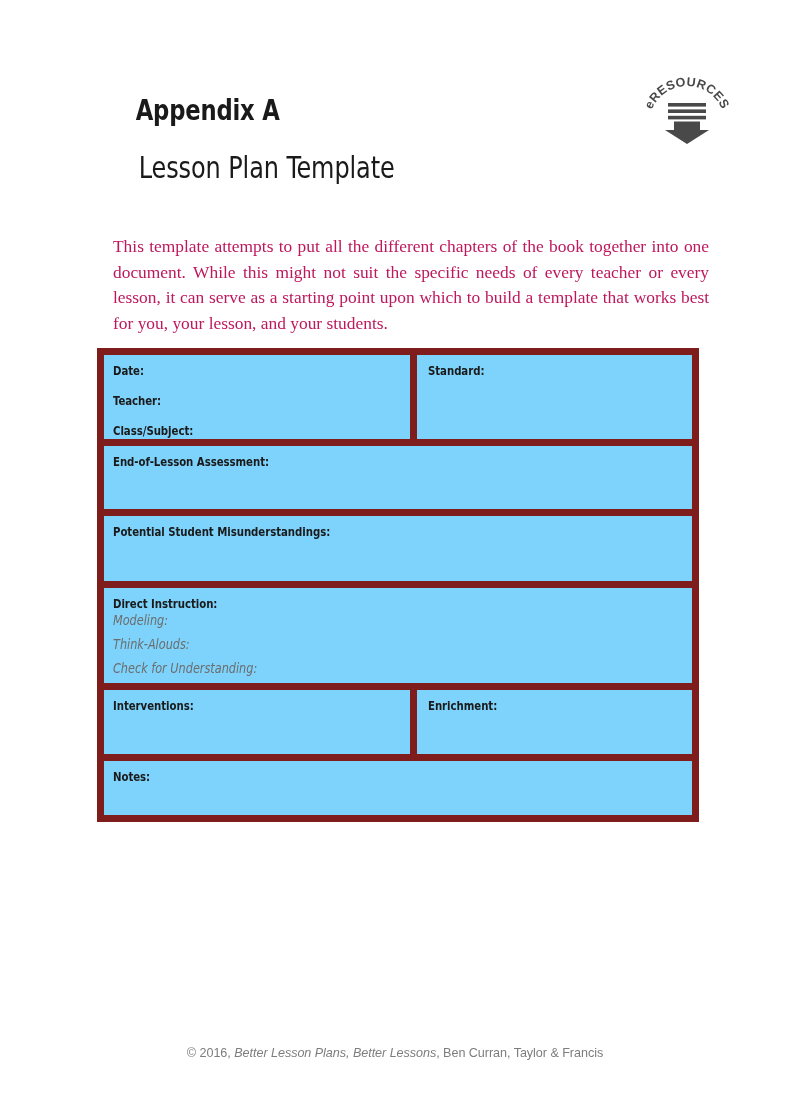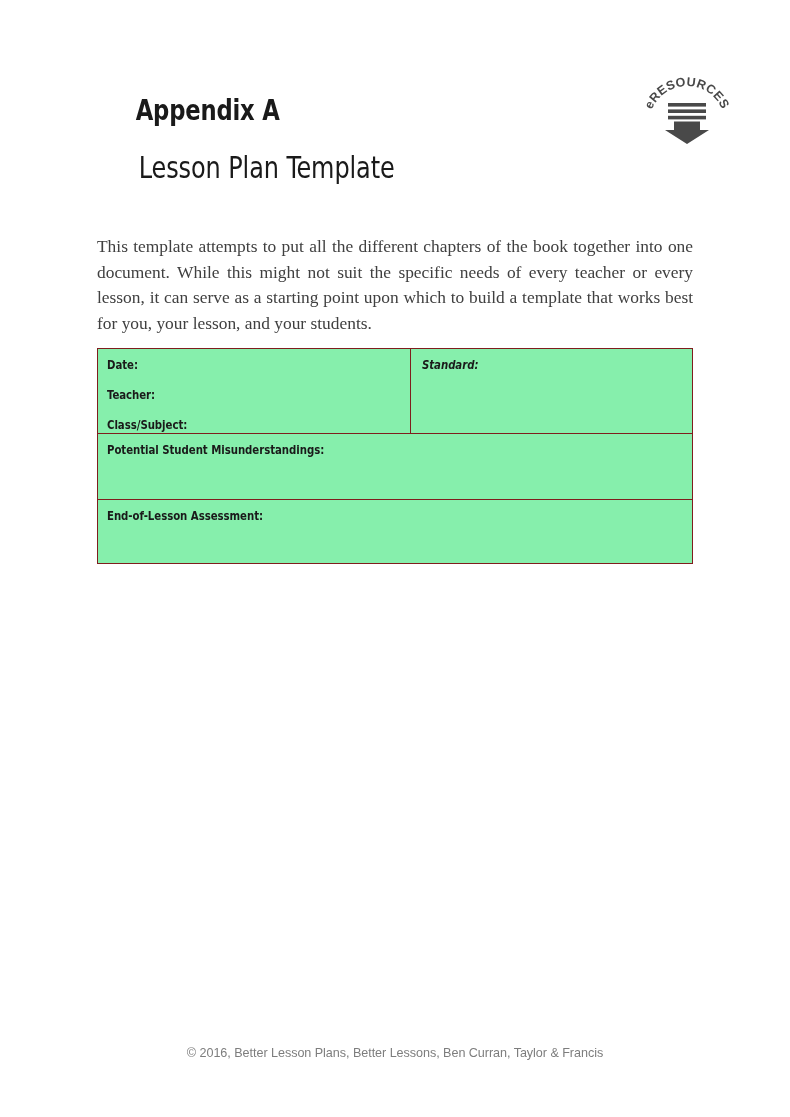--- a/index.html
+++ b/index.html
@@ -60,50 +60,49 @@
     line-height: 1.0;
     transform: scaleX(0.86);
     transform-origin: center center;
     margin: 0;
     padding-top: 27px;
   }
 
   
   .intro {
     position: absolute;
-    left: 97px;
+    left: 113px;
     top: 234px;
     width: 596px;
     font-family: "Liberation Serif", "DejaVu Serif", serif;
     font-size: 17.4px;
     line-height: 25.5px;
-    color: #404040;
+    color: #be185d;
     text-align: justify;
     text-justify: inter-word;
     margin: 0;
   }
 
   
   .lp-table {
     position: absolute;
     left: 97px;
     top: 348px;
     width: 595px;
     border-collapse: collapse;
     table-layout: fixed;
   }
   .lp-table td {
-    border: 1px solid #7f1d1d;
+    border: 7px solid #7f1d1d;
     vertical-align: top;
     padding: 9px 0 0 9px;
-    background: #86efac;
+    background: #7dd3fc;
   }
   .lp-table td.right-col {
     padding-left: 11px;
-    font-style: italic;
   }
 
   .lbl {
     font-family: "DejaVu Sans Condensed", "Liberation Sans Narrow", "Liberation Sans", sans-serif;
     font-weight: 700;
     font-size: 12.3px;
     color: #1a1a1a;
     letter-spacing: -0.05px;
     display: block;
     transform: scaleX(0.92);
@@ -134,21 +133,21 @@
     position: absolute;
     left: 0;
     top: 1046px;
     width: 790px;
     text-align: center;
     font-family: "Liberation Sans", sans-serif;
     font-size: 12.6px;
     color: #7d7d7d;
     letter-spacing: -0.05px;
   }
-  .footer .ital { }
+  .footer .ital { font-style: italic; }
 </style>
 </head>
 <body>
 
 <div class="page">
 
   <div class="logo">
     <svg width="92" height="72" viewBox="0 0 92 72" xmlns="http://www.w3.org/2000/svg">
       <defs>
         <path id="arcpath" d="M 8 50 A 38 38 0 0 1 84 50" fill="none"></path>
@@ -180,27 +179,48 @@
         <td style="height:75px">
           <span class="lbl">Date:</span>
           <span class="lbl">Teacher:</span>
           <span class="lbl">Class/Subject:</span>
         </td>
         <td class="right-col">
           <span class="lbl">Standard:</span>
         </td>
       </tr>
       <tr>
+        <td colspan="2" style="height:54px">
+          <span class="lbl">End-of-Lesson Assessment:</span>
+        </td>
+      </tr>
+      <tr>
         <td colspan="2" style="height:56px">
           <span class="lbl">Potential Student Misunderstandings:</span>
         </td>
       </tr>
       <tr>
-        <td colspan="2" style="height:54px">
-          <span class="lbl">End-of-Lesson Assessment:</span>
+        <td colspan="2" style="height:86px">
+          <span class="lbl">Direct Instruction:</span>
+          <span class="sub">Modeling:</span>
+          <span class="sub">Think-Alouds:</span>
+          <span class="sub">Check for Understanding:</span>
+        </td>
+      </tr>
+      <tr>
+        <td style="height:55px">
+          <span class="lbl">Interventions:</span>
+        </td>
+        <td class="right-col">
+          <span class="lbl">Enrichment:</span>
+        </td>
+      </tr>
+      <tr>
+        <td colspan="2" style="height:45px">
+          <span class="lbl">Notes:</span>
         </td>
       </tr>
     </tbody>
   </table>
 
   <div class="footer">
     <span>© 2016,</span><span>&nbsp;</span><span class="ital">Better Lesson Plans, Better Lessons</span><span>, Ben Curran, Taylor &amp; Francis</span>
   </div>
 
 </div>

